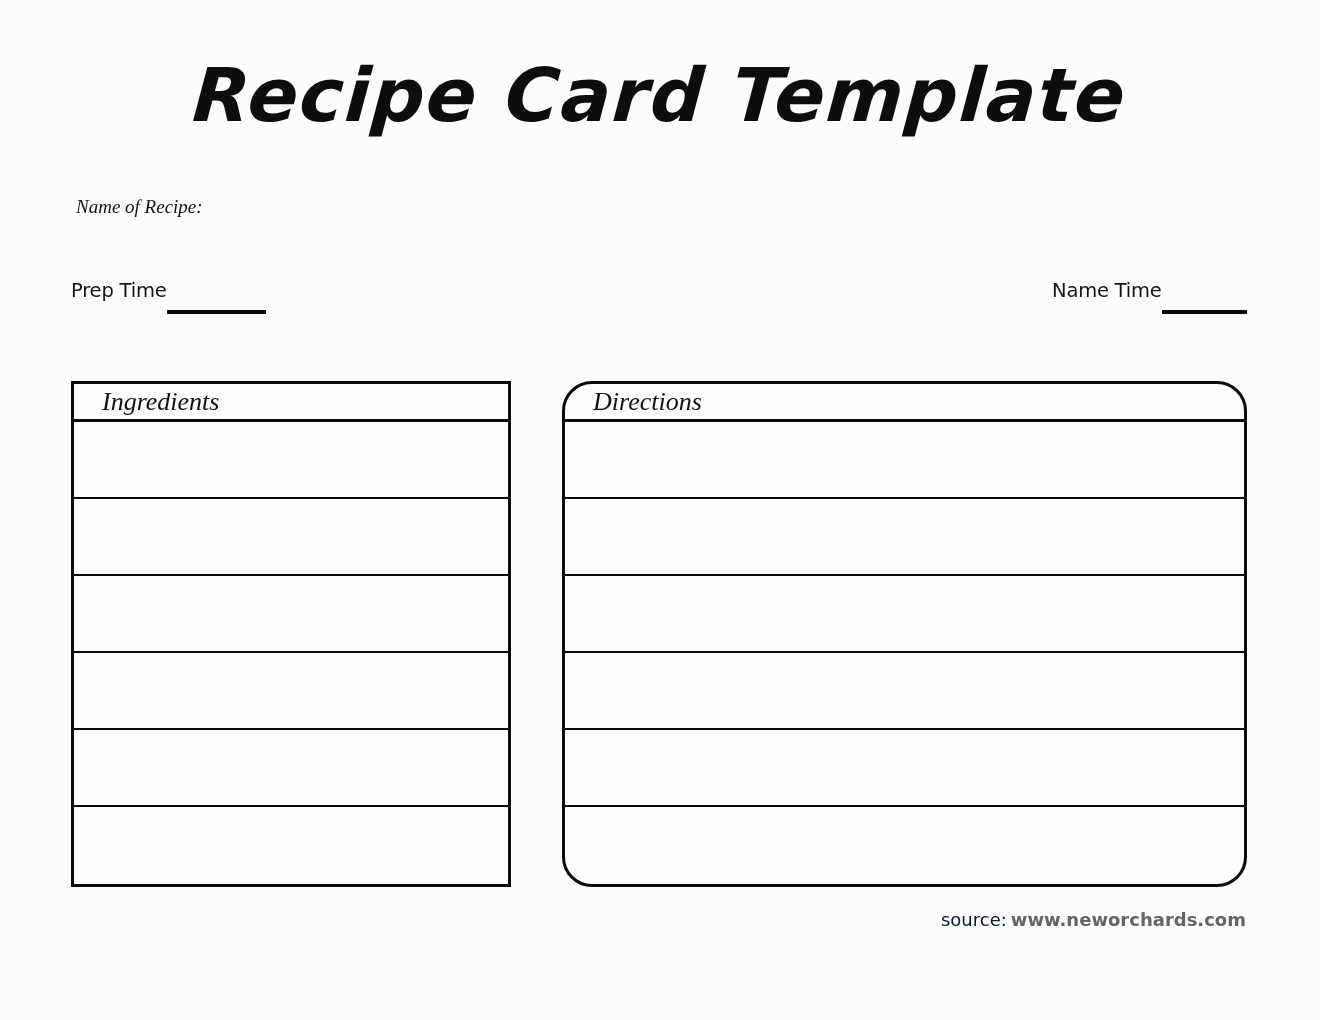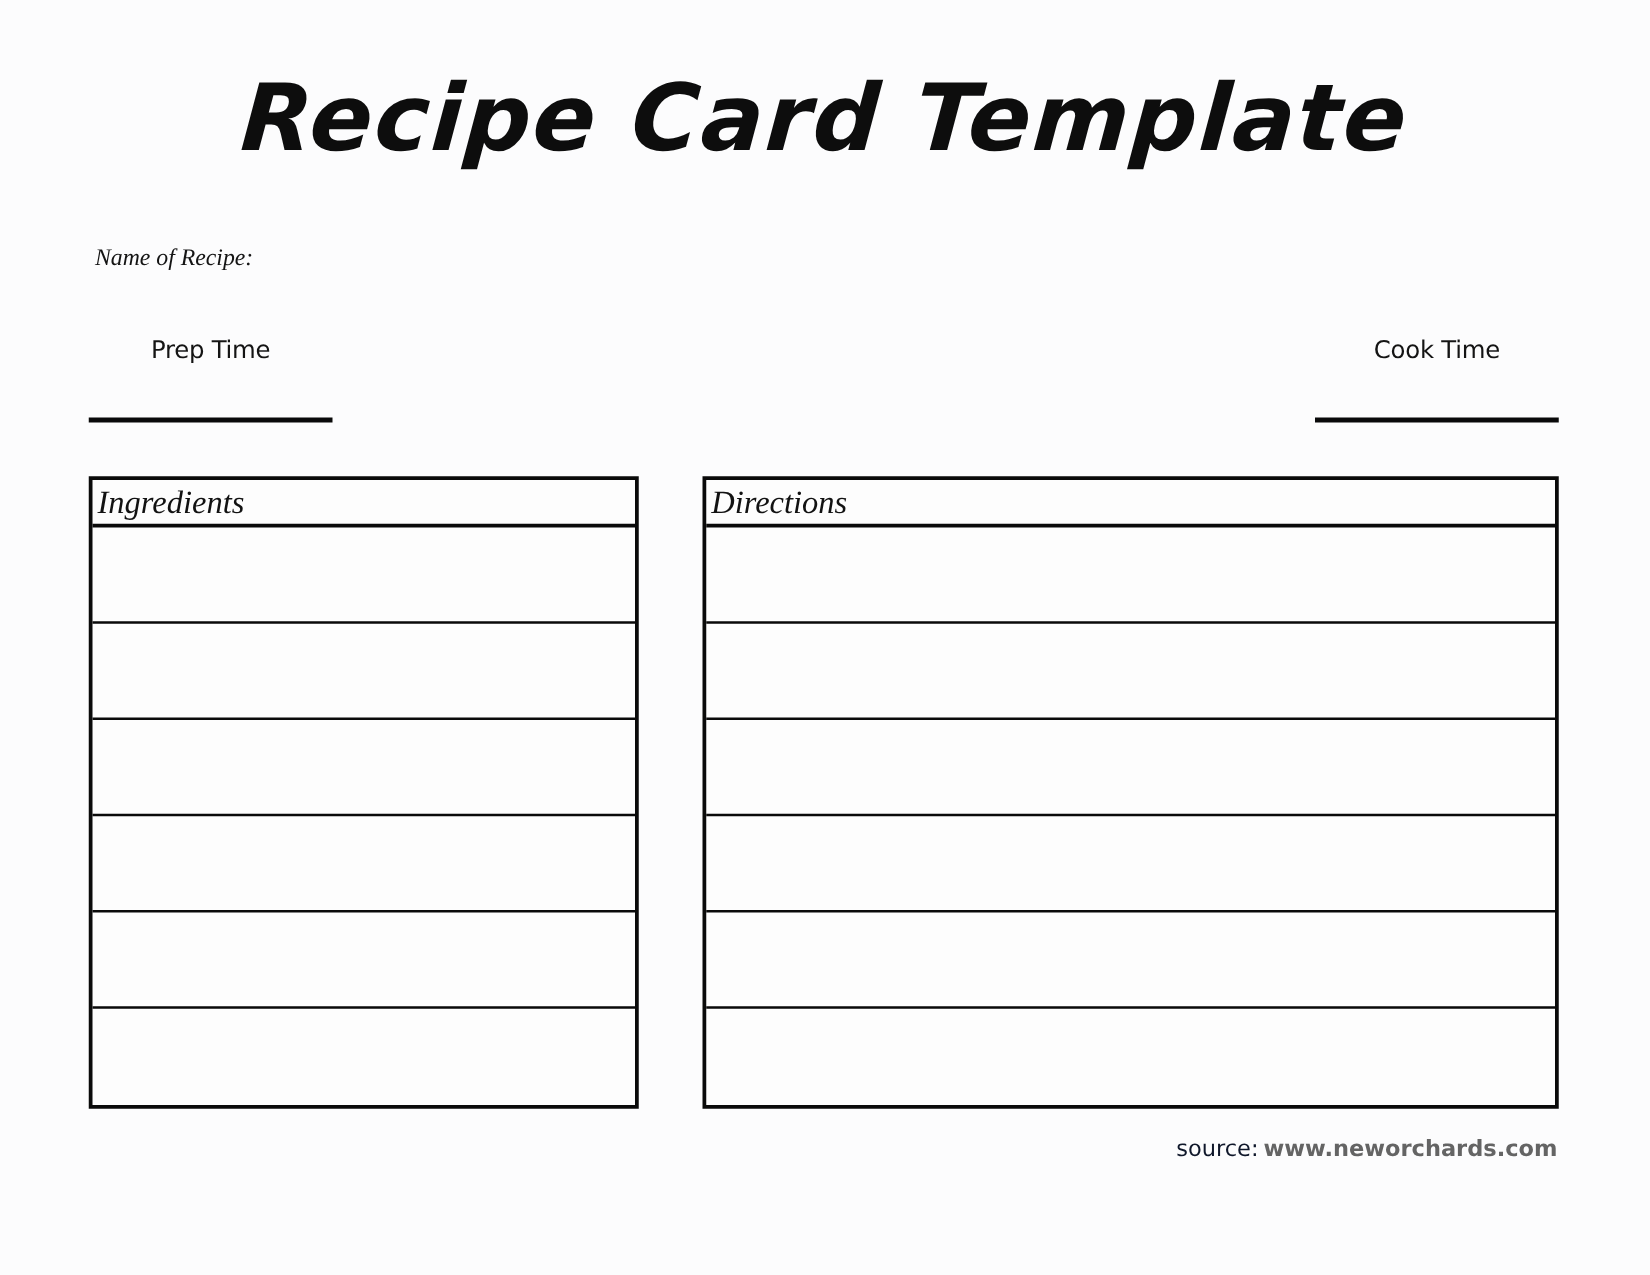--- a/index.html
+++ b/index.html
@@ -60,21 +60,21 @@
     left: 71px;
     top: 268px;
     width: 1176px;
     display: flex;
     justify-content: space-between;
     align-items: flex-start;
   }
   .meta-field {
     width: 195px;
     display: flex;
-    flex-direction: column;
+    flex-direction: row;
     align-items: center;
   }
   .meta-label {
     font-family: "DejaVu Sans", sans-serif;
     font-size: 19.5px;
     line-height: 24px;
     color: #141414;
     white-space: nowrap;
     letter-spacing: -0.2px;
   }
@@ -95,28 +95,29 @@
     justify-content: space-between;
   }
   .card-table {
     width: 440px;
     border: 3px solid #0a0a0a;
     box-sizing: border-box;
     background: #fdfdfd;
   }
   .card-table.directions {
     width: 685px;
+    border-radius: 30px;
   }
   .table-header {
     height: 38px;
     box-sizing: border-box;
     border-bottom: 3px solid #0a0a0a;
     display: flex;
     align-items: center;
-    padding-left: 4px;
+    padding-left: 28px;
   }
   .table-header-text {
     font-family: "Liberation Serif", "DejaVu Serif", serif;
     font-style: italic;
     font-size: 26px;
     line-height: 30px;
     color: #121212;
     white-space: nowrap;
   }
   .table-row {
@@ -159,21 +160,21 @@
   <div class="recipe-name-label">Name of Recipe:</div>
 
   <div class="meta-row">
 
     <div class="meta-field">
       <span class="meta-label">Prep Time</span>
       <div class="meta-underline"></div>
     </div>
 
     <div class="meta-field">
-      <span class="meta-label">Cook Time</span>
+      <span class="meta-label">Name Time</span>
       <div class="meta-underline"></div>
     </div>
 
 
 
 
   </div>
 
   <div class="tables">
 

